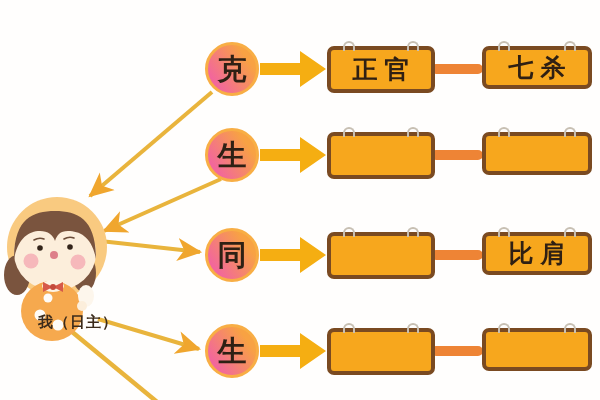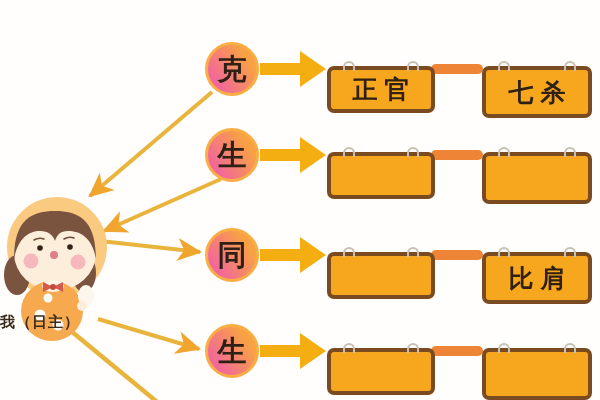--- a/index.html
+++ b/index.html
@@ -34,24 +34,23 @@
 
   .sign {
     position: absolute; top: 4px;
     background: #f7a71d;
     border: 4px solid #7a4a21;
     border-radius: 7px;
     display: flex; align-items: center; justify-content: center;
     color: #2f2013; font-weight: bold; font-size: 25px;
     letter-spacing: 7px; text-indent: 7px;
     z-index: 2;
-    margin-top: 20px;
   }
   .sign-left  { left: 327px; width: 108px; height: 47px; }
-  .sign-right { left: 482px; width: 110px; height: 52px; }
+  .sign-right { left: 482px; width: 110px; height: 43px; }
 
   .hook {
     position: absolute; top: -9px;
     width: 12px; height: 10px;
     border: 2.5px solid #c7bfb2;
     border-bottom: none;
     border-radius: 7px 7px 0 0;
     background: transparent;
   }
   .hook-l { left: 12px; }
@@ -61,21 +60,21 @@
     position: absolute; left: 431px; top: 22px;
     width: 52px; height: 10px;
     background: #ee8435; border-radius: 5px;
     z-index: 1;
   }
 
   
   .day-master { position: absolute; left: 0; top: 193px; width: 118px; height: 152px; z-index: 3; }
   .day-master-label {
     position: absolute; left: 0; top: 313px; width: 118px;
-    text-align: left; z-index: 4;
+    text-align: right; z-index: 4;
     color: #3b2b1b; font-size: 15px; font-weight: bold;
     letter-spacing: 1px;
   }
 </style>
 </head>
 <body>
 
 <div class="canvas">
 
   <svg class="lines-layer" width="600" height="400" viewBox="0 0 600 400">

